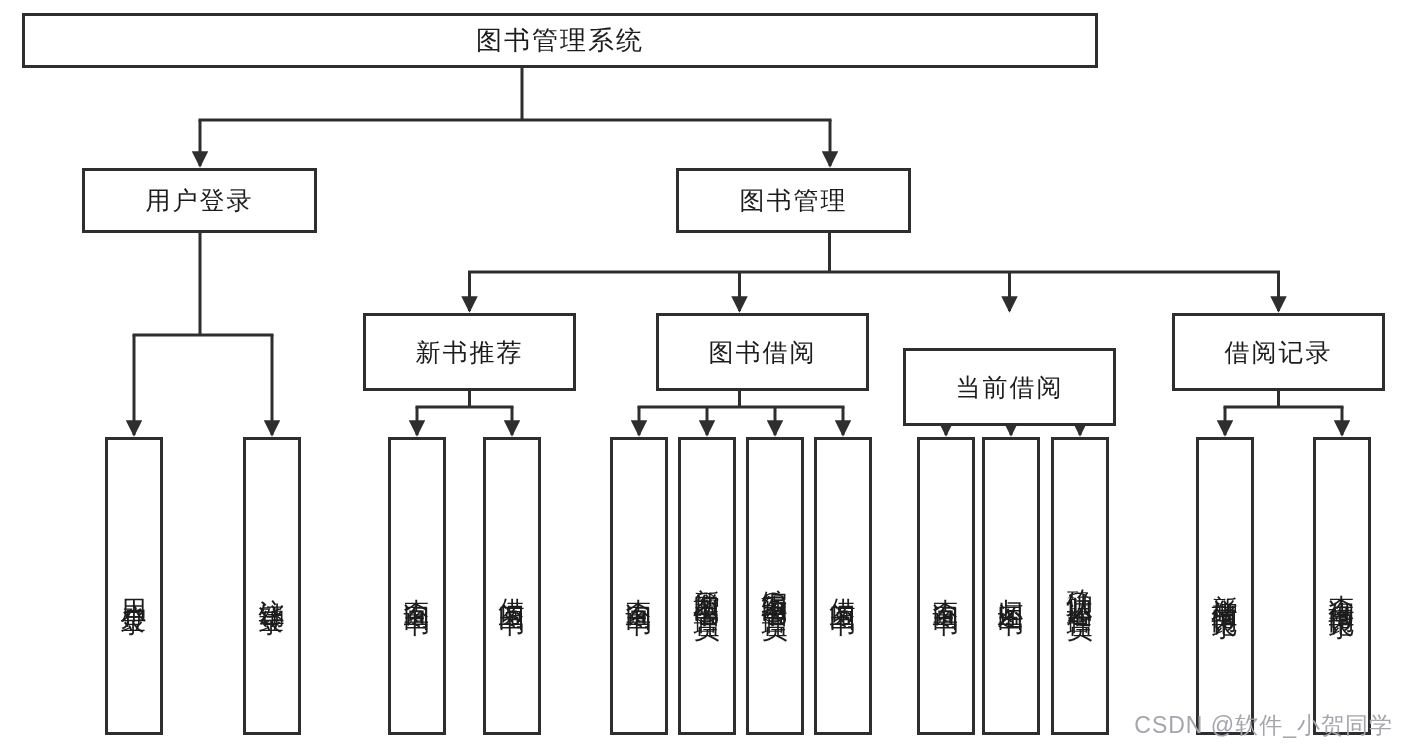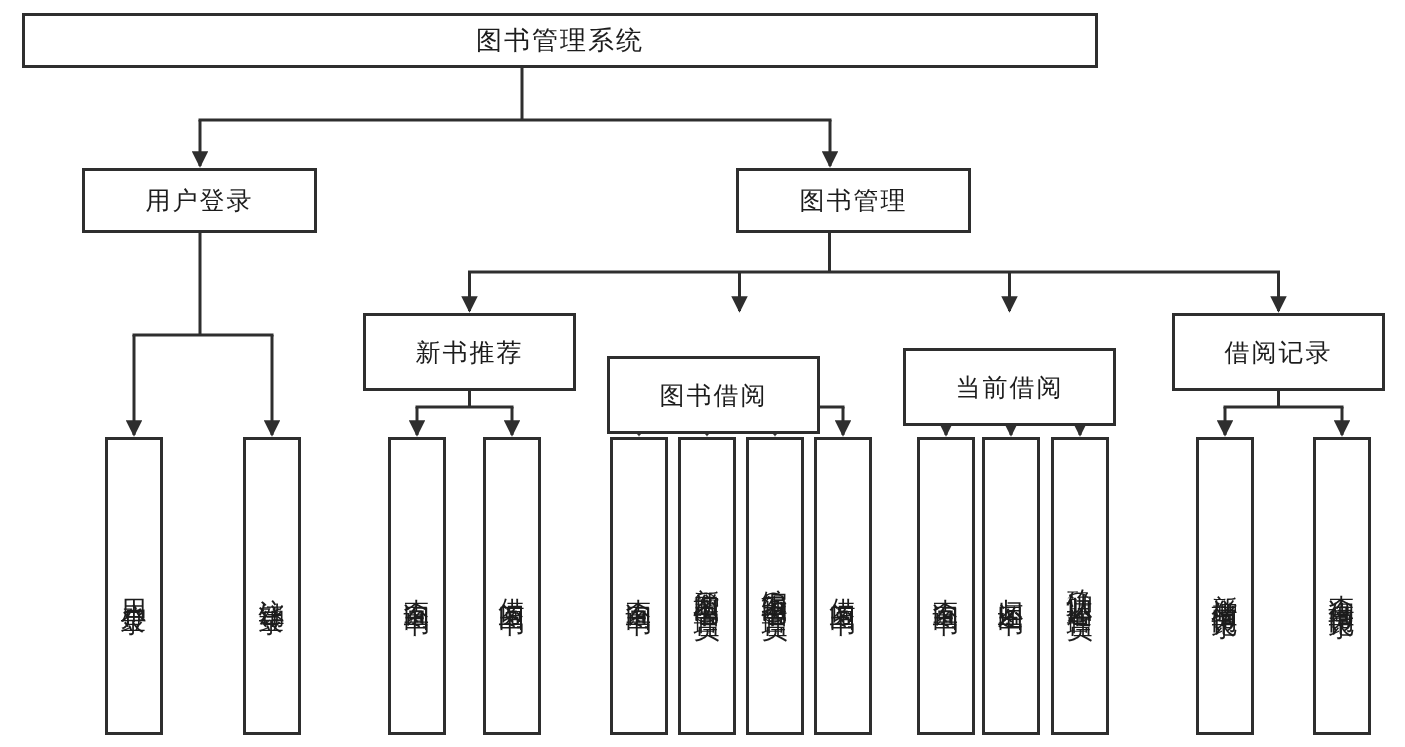--- a/index.html
+++ b/index.html
@@ -101,28 +101,28 @@
     <path d="M1342,407 V435" marker-end="url(#arw)"></path>
   </svg>
 
   <div class="node root" style="left:22px;top:13px;width:1076px;height:55px;">
     <span class="lbl">图书管理系统</span>
   </div>
 
   <div class="node l2" style="left:82px;">
     <span class="lbl">用户登录</span>
   </div>
-  <div class="node l2" style="left:736px;text-align:right;">
+  <div class="node l2" style="left:676px;text-align:right;">
     <span class="lbl">图书管理</span>
   </div>
 
   <div class="node l3" style="left:363px;">
     <span class="lbl">新书推荐</span>
   </div>
-  <div class="node l3" style="left:607px;margin-top:43px;">
+  <div class="node l3" style="left:656px;">
     <span class="lbl">图书借阅</span>
   </div>
   <div class="node l3" style="left:903px;margin-top:35px;">
     <span class="lbl">当前借阅</span>
   </div>
   <div class="node l3" style="left:1172px;">
     <span class="lbl">借阅记录</span>
   </div>
 
   <div class="node leaf" style="left:105px;">
@@ -162,14 +162,15 @@
     <span class="lbl">确认归还（管理员）</span>
   </div>
 
   <div class="node leaf" style="left:1196px;">
     <span class="lbl">新增借阅记录</span>
   </div>
   <div class="node leaf" style="left:1313px;">
     <span class="lbl">查询借阅记录</span>
   </div>
 
+  <div class="watermark">CSDN @软件_小贺同学</div>
 
 </div>
 
 </body></html>

